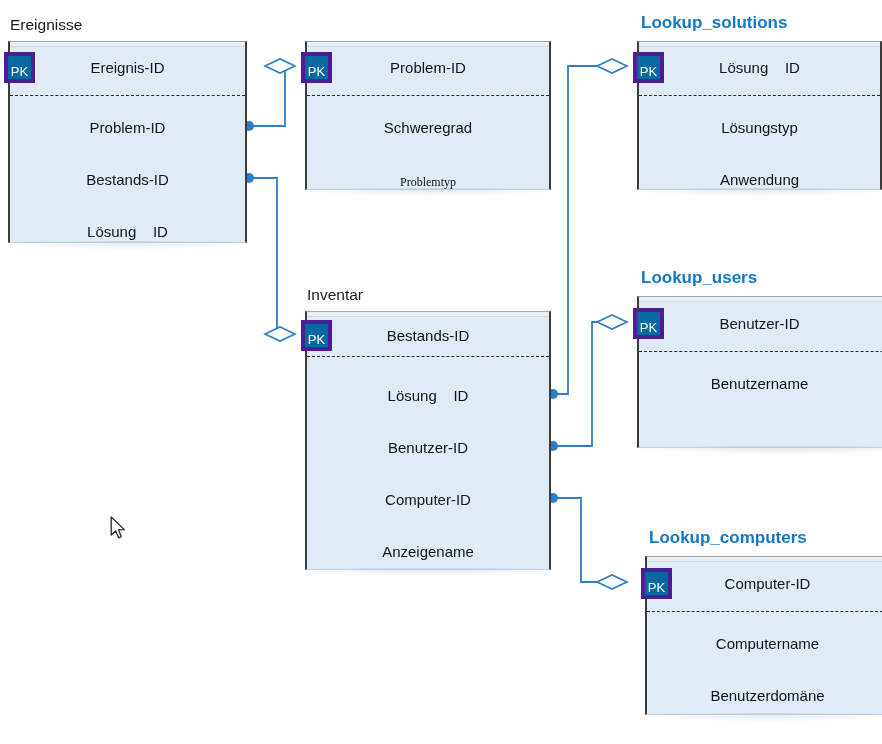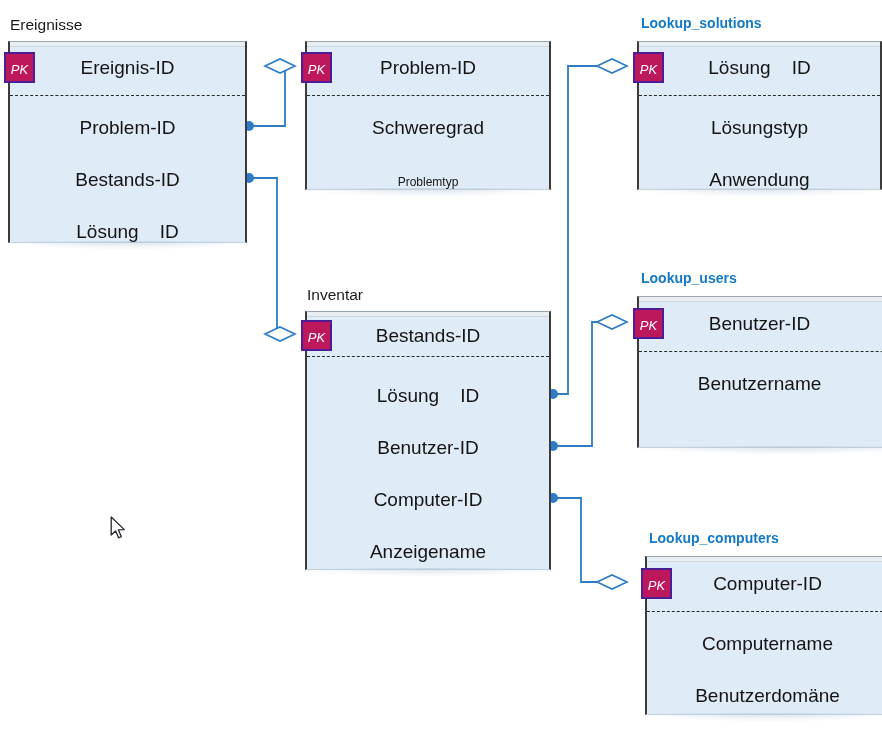--- a/index.html
+++ b/index.html
@@ -39,21 +39,21 @@
     left: 2px;
     top: -26px;
     white-space: nowrap;
     font-size: 15.5px;
     color: #1a1a1a;
     line-height: 20px;
   }
   .entity-title.accent {
     color: #1279c6;
     font-weight: bold;
-    font-size: 14px;
+    font-size: 17px;
     top: -28px;
     left: 4px;
   }
   .entity-box {
     position: absolute;
     left: 0; top: 0;
     width: 100%;
     height: 100%;
     background: #dfecf7;
     border-left: 2px solid #3b3b3b;
@@ -79,42 +79,41 @@
     bottom: -6px;
     height: 8px;
     background: radial-gradient(ellipse at 50% 0%, rgba(170,190,210,0.45) 0%, rgba(170,190,210,0.12) 55%, rgba(255,255,255,0) 80%);
     border-radius: 0 0 40% 40%;
     z-index: 1;
   }
   .pk-badge {
     position: absolute;
     width: 31px;
     height: 31px;
-    background: #be185d;
-    border: 2px solid #4c1d95;
+    background: #0369a1;
+    border: 4px solid #4c1d95;
     color: #ffffff;
     font-size: 13px;
     line-height: 31px;
     text-align: center;
     box-sizing: border-box;
     z-index: 4;
-    font-style: italic;
   }
   .divider {
     position: absolute;
     left: 2px;
     right: 2px;
     height: 0;
     border-top: 1.5px dashed #2a2a2a;
     z-index: 3;
   }
   .field {
     position: absolute;
     text-align: center;
-    font-size: 19px;
+    font-size: 15px;
     color: #141414;
     white-space: pre;
     z-index: 3;
     line-height: 16px;
   }
   .field.small {
     font-size: 12px;
   }
   
   #cursor {
@@ -168,21 +167,21 @@
         <div class="field" style="left: 0px; width: 239px; top: 131px;">Bestands-ID</div>
         <div class="field" style="left: 0px; width: 239px; top: 183px;">Lösung    ID</div>
       </div>
       <div class="entity" style="left: 305px; top: 41px; width: 246px; height: 149px;">
         <div class="entity-shadow"></div>
         <div class="entity-box"></div>
         <div class="pk-badge" style="left: -4px; top: 11px;">PK</div>
         <div class="field" style="left: 0px; width: 246px; top: 19px;">Problem-ID</div>
         <div class="divider" style="top: 54px;"></div>
         <div class="field" style="left: 0px; width: 246px; top: 79px;">Schweregrad</div>
-        <div class="field small" style="left: 0px; width: 246px; top: 133px;">Problemtyp</div>
+        <div class="field small" style="left: 0px; width: 246px; top: 133px; font-family: Liberation Serif, serif;">Problemtyp</div>
       </div>
       <div class="entity" style="left: 637px; top: 41px; width: 245px; height: 149px;">
         <div class="entity-shadow"></div>
         <div class="entity-box"></div>
         <div class="entity-title accent">Lookup_solutions</div>
         <div class="pk-badge" style="left: -4px; top: 11px;">PK</div>
         <div class="field" style="left: 0px; width: 245px; top: 19px;">Lösung    ID</div>
         <div class="divider" style="top: 54px;"></div>
         <div class="field" style="left: 0px; width: 245px; top: 79px;">Lösungstyp</div>
         <div class="field" style="left: 0px; width: 245px; top: 131px;">Anwendung</div>

